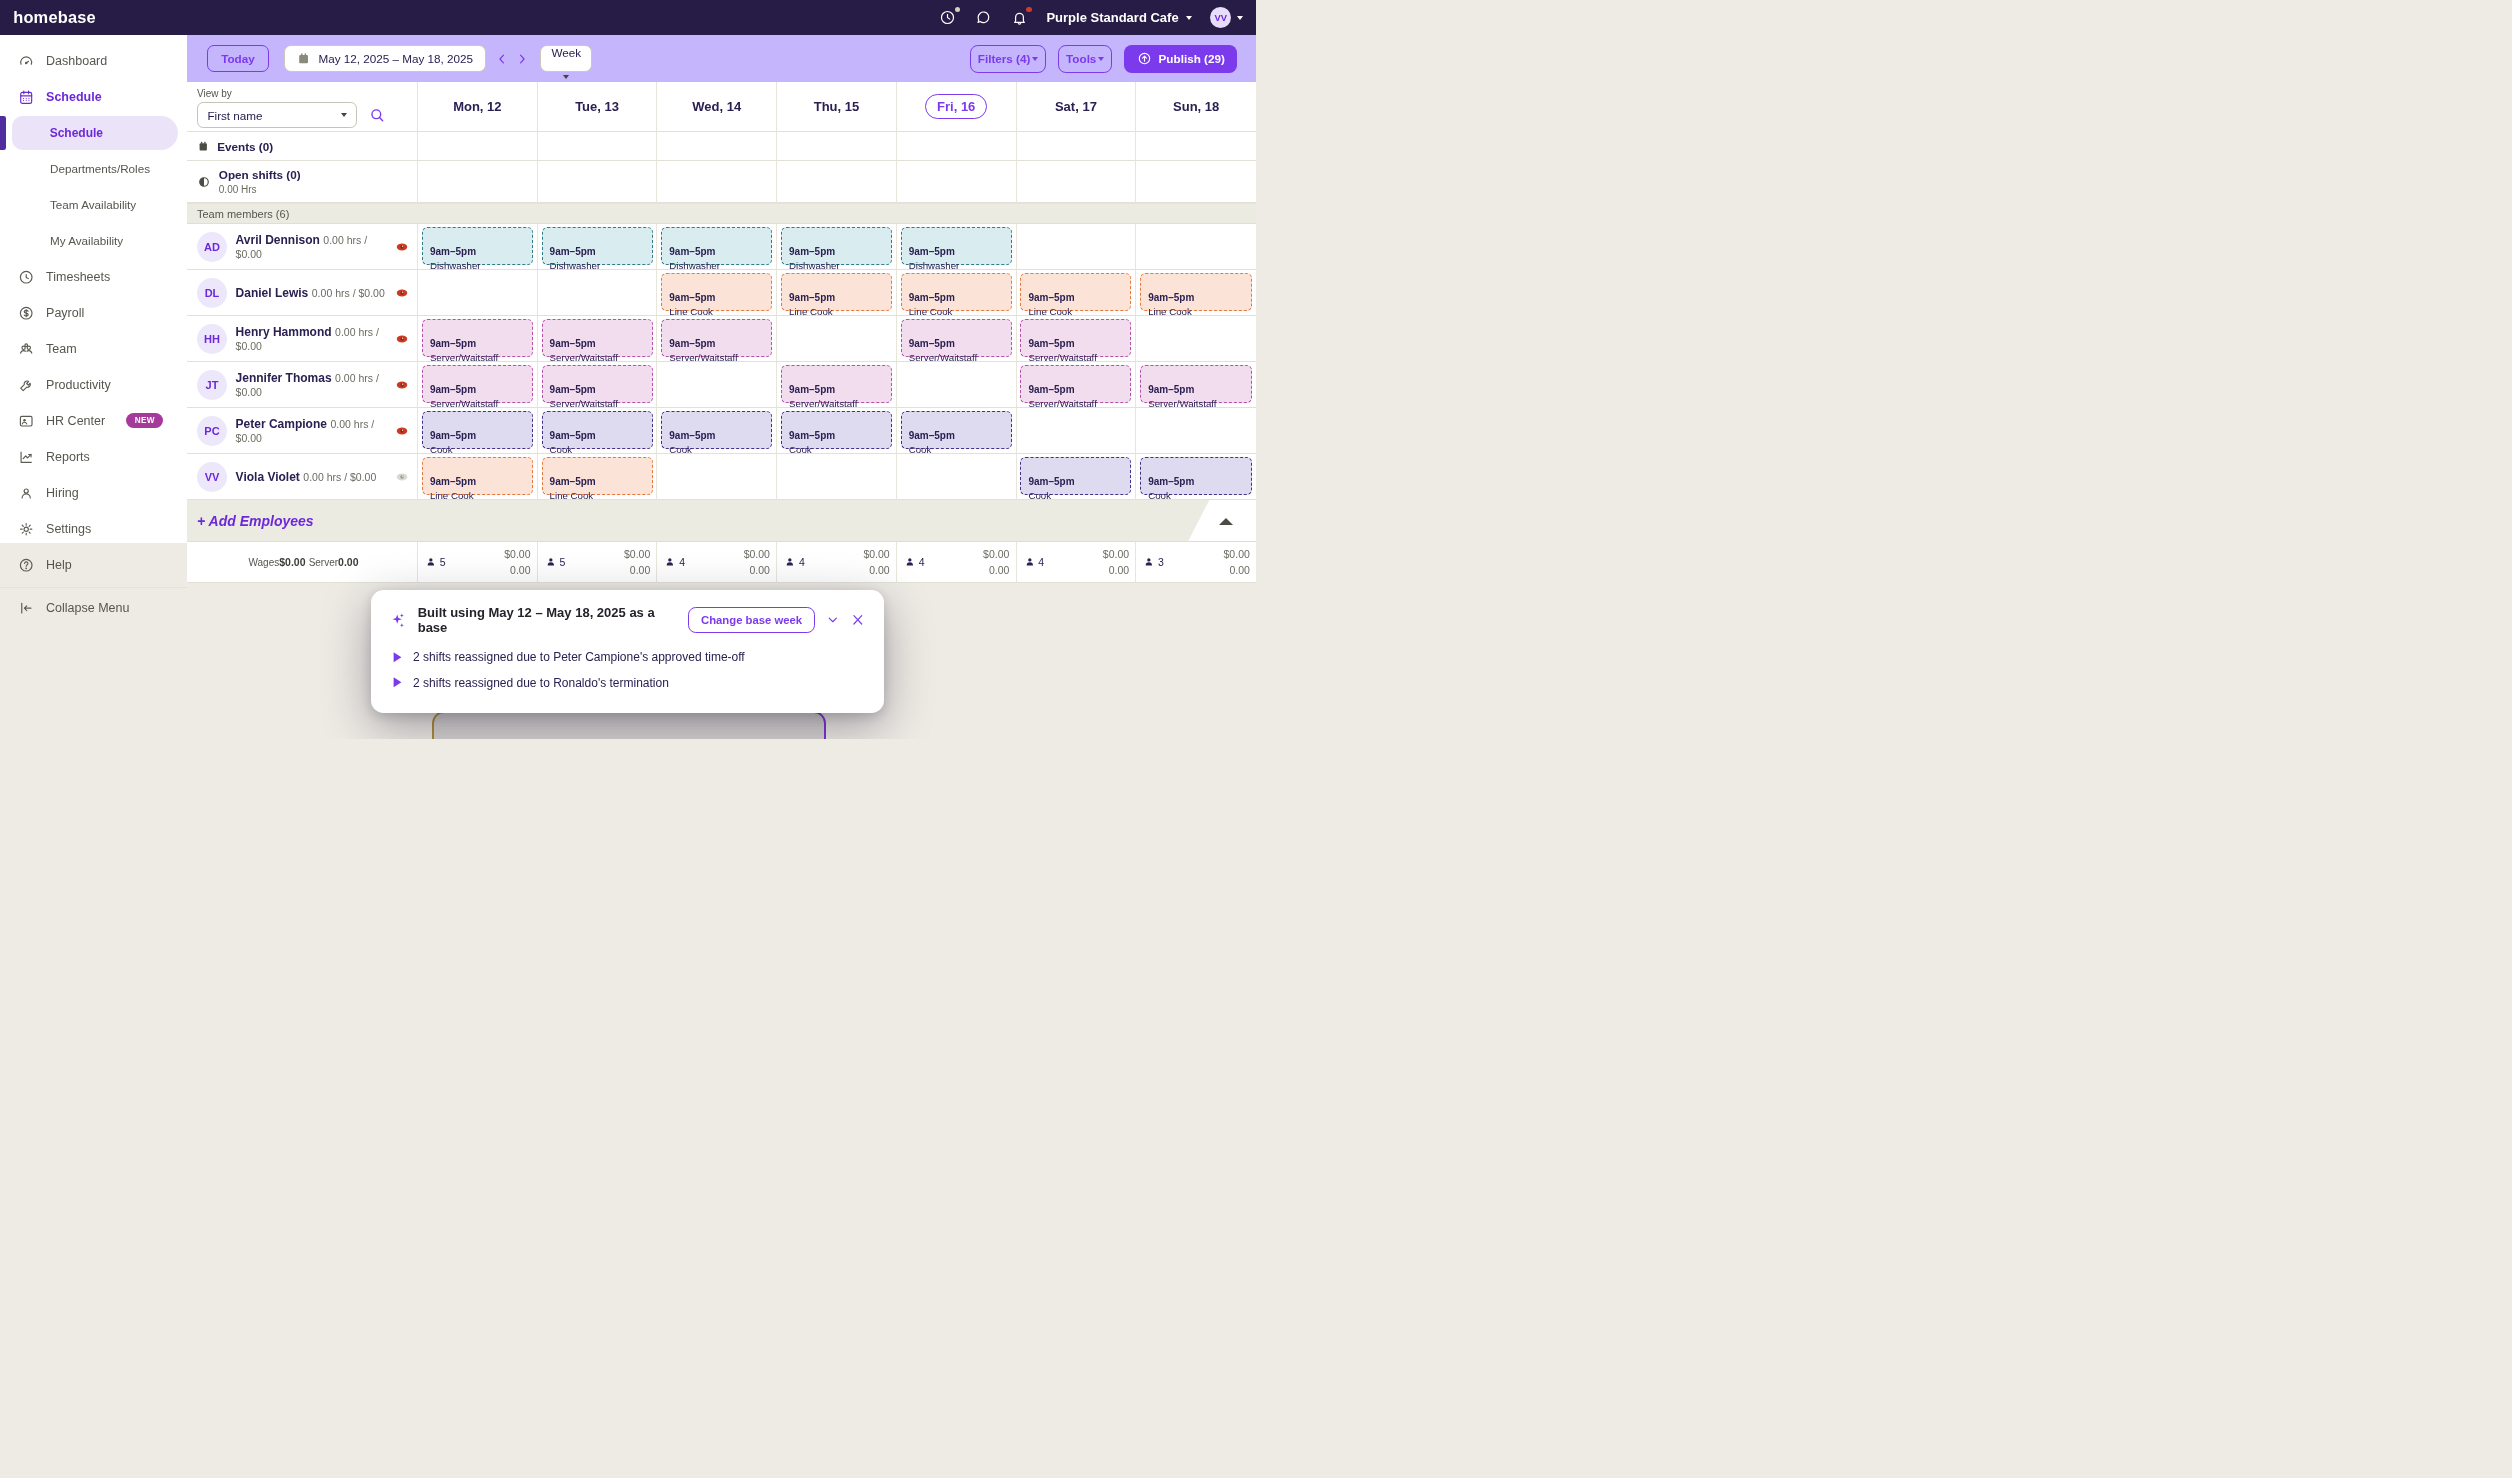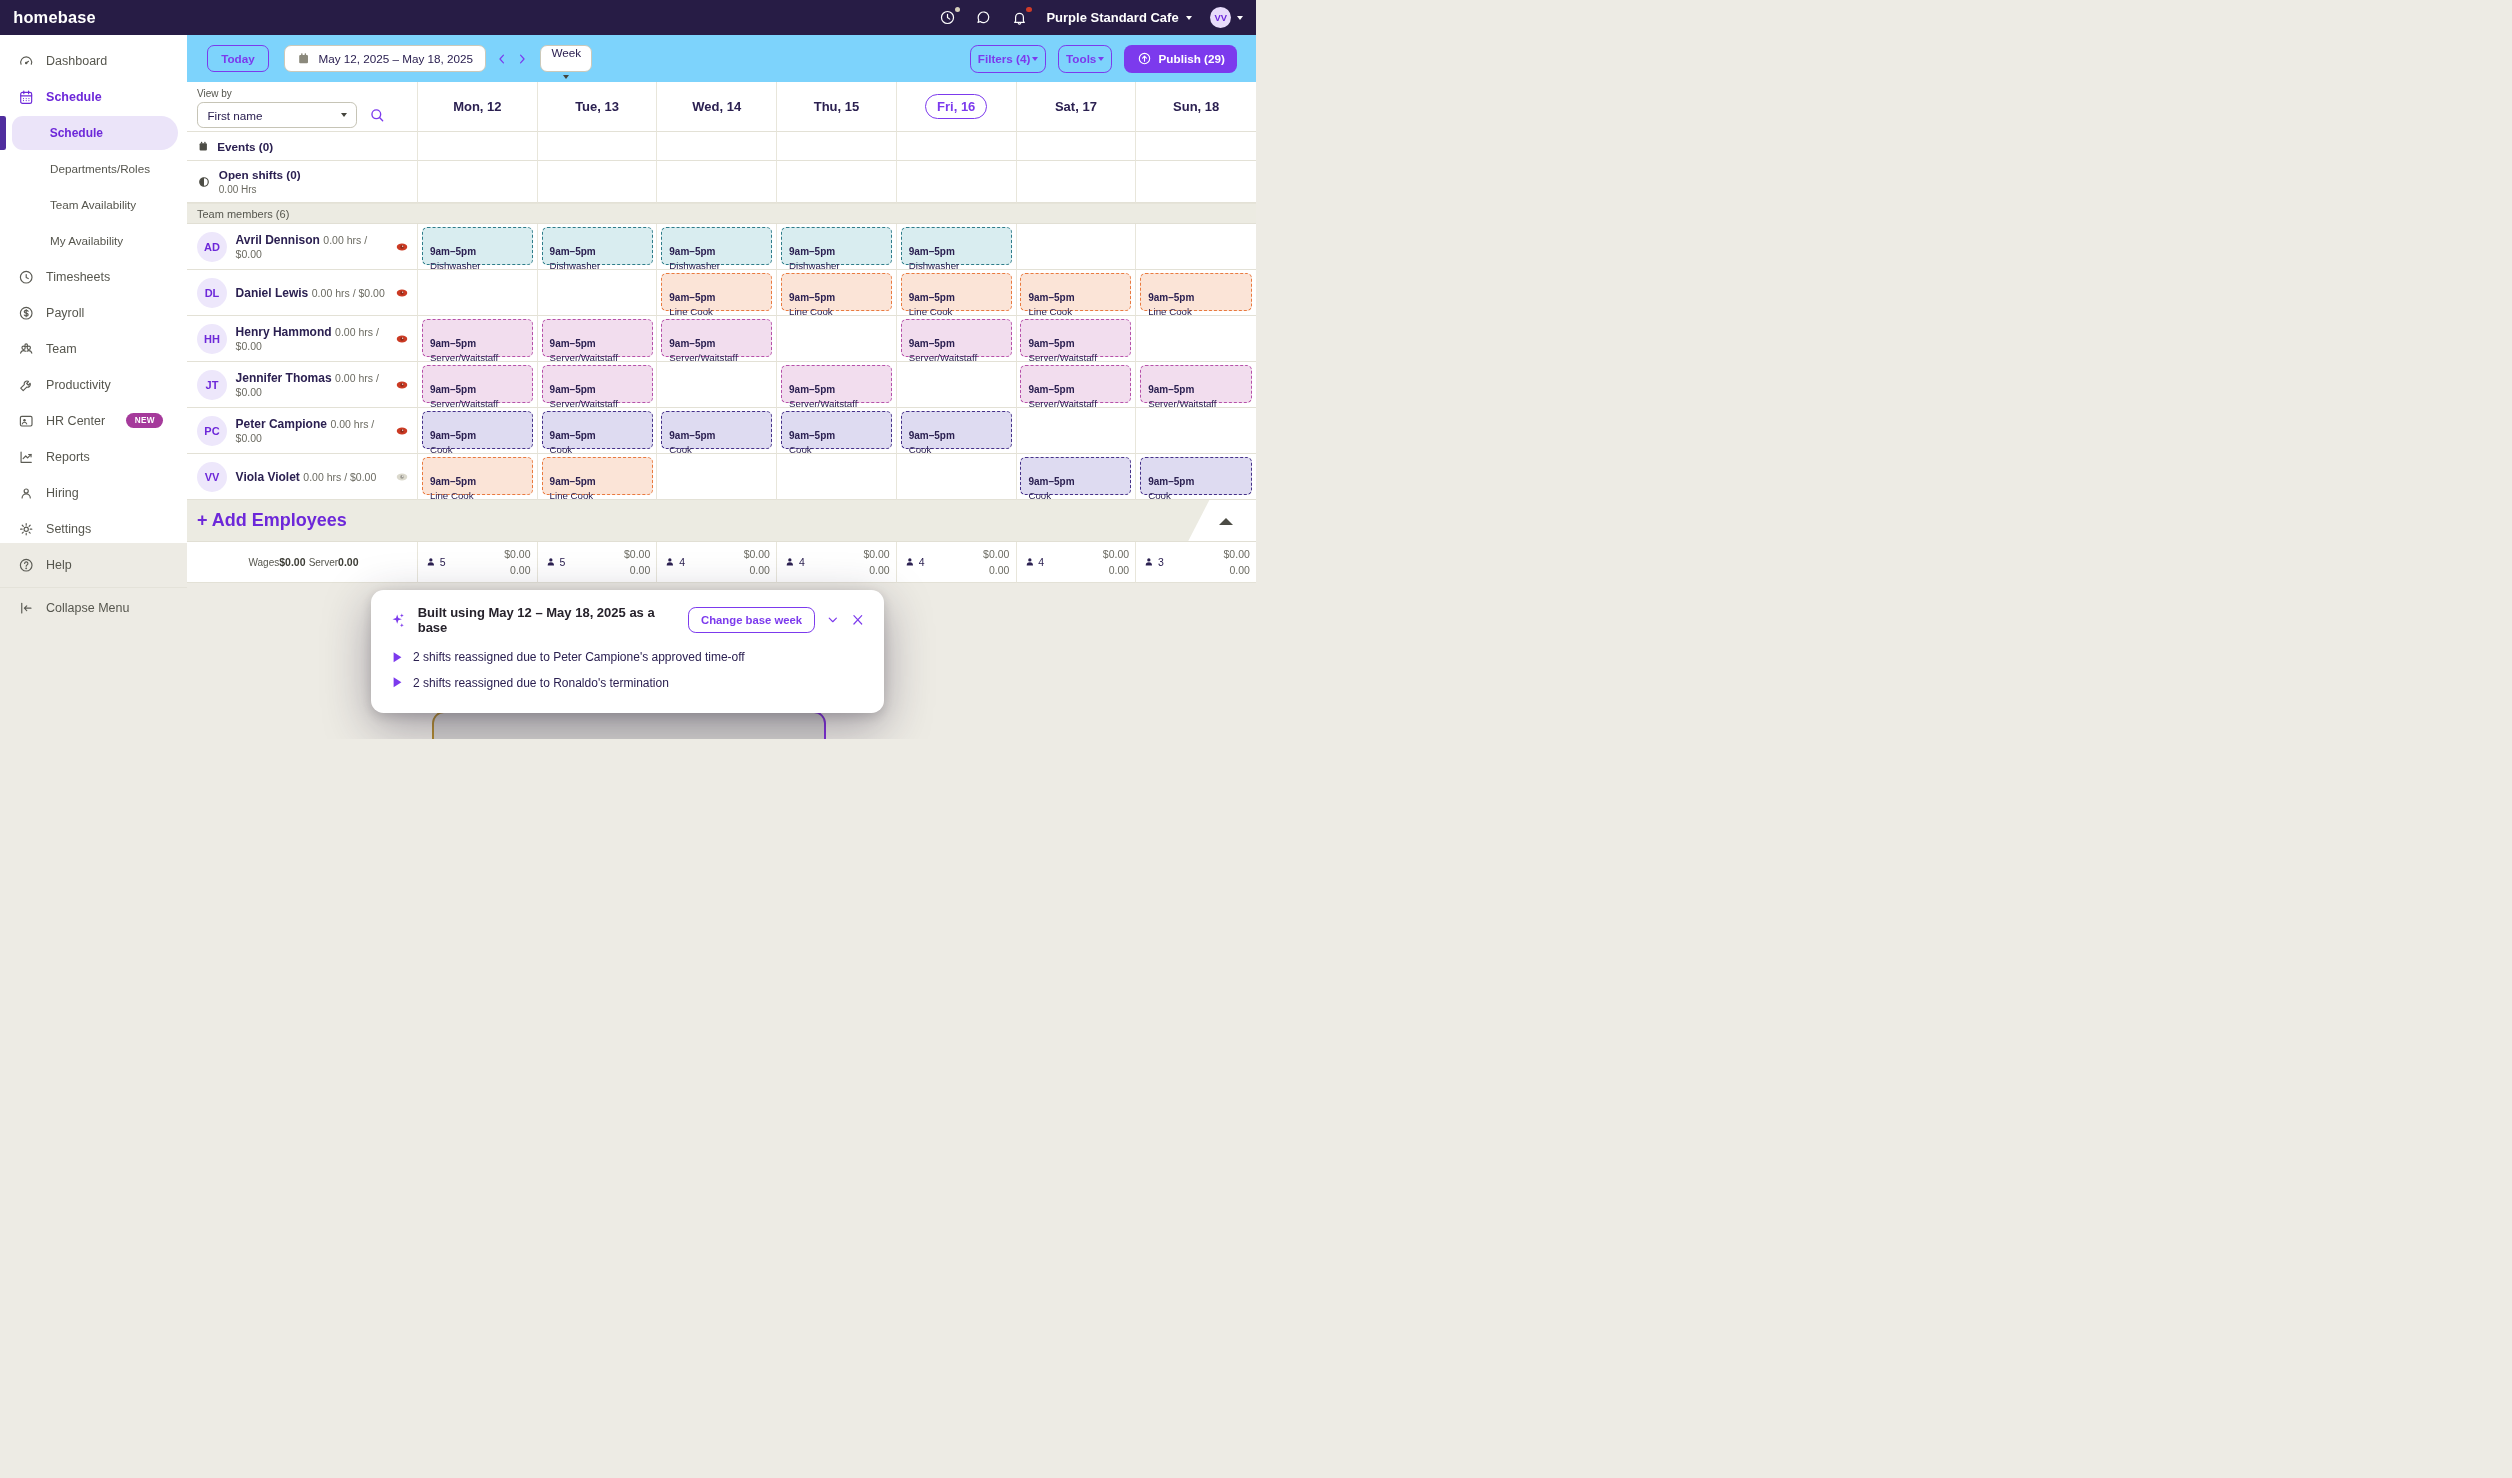--- a/index.html
+++ b/index.html
@@ -32,21 +32,21 @@
   .side-item.purple{color:#6d28d9;font-weight:700;}
   .side-item.purple svg{stroke:#6d28d9;}
   .sub-active{position:relative;height:36px;margin-right:8.6px;display:flex;align-items:center;}
   .sub-active .pill{margin-left:11.7px;flex:1;height:34px;background:#ebe4f9;border-radius:11px 17px 17px 11px;display:flex;align-items:center;padding-left:38px;color:#6d28d9;font-weight:700;font-size:12px;cursor:pointer;}
   .sub-active::before{content:'';position:absolute;left:0;top:0.8px;width:5.5px;height:34px;background:#4f2d9e;border-radius:0 2.3px 2.3px 0;}
   .side-sub{height:36px;display:flex;align-items:center;padding-left:50px;color:#56564e;font-size:11.7px;cursor:pointer;}
   .badge-new{margin-left:9.4px;background:#a53a9b;color:#fff;font-size:8.2px;font-weight:700;padding:3.1px 8.6px;border-radius:778px;letter-spacing:0.3px;}
   .side-divider{border-top:0.8px solid #e4e2d9;margin:4.7px 0 1.6px 0;}
 
   
-  .toolbar{height:47px;display:flex;align-items:center;padding:0 18.7px 0 20px;background:#7dd3fc;flex:none;}
+  .toolbar{height:47px;display:flex;align-items:center;padding:0 18.7px 0 20px;background:#c4b5fd;flex:none;}
   .btn-today{border:1.6px solid #7c3aed;color:#7c3aed;font-weight:700;font-size:11.7px;border-radius:7px;padding:0 13.2px;height:26.5px;display:flex;align-items:center;background:transparent;cursor:pointer;}
   .date-field{margin-left:15px;background:#fff;border:0.8px solid #cbc9ba;border-radius:7px;height:26.5px;display:flex;align-items:center;gap:8.6px;padding:0 11.7px;font-size:11.7px;font-weight:500;color:#2b2051;cursor:pointer;}
   .date-field svg{fill:#8b897c;}
   .nav-chev{margin-left:7.8px;display:flex;align-items:center;gap:3.1px;}
   .nav-chev span{cursor:pointer;padding:1.6px;}
   .nav-chev svg{stroke:#7c3aed;fill:none;stroke-width:2;stroke-linecap:round;stroke-linejoin:round;}
   .week-dd{margin-left:9.4px;background:#fff;border:0.8px solid #cbc9ba;border-radius:7px;height:26.5px;display:flex;align-items:center;gap:15.6px;padding:0 10px;font-size:11.7px;color:#2b2051;cursor:pointer;flex-direction:column;}
   .caret-dark{width:0;height:0;border-left:3.9px solid transparent;border-right:3.9px solid transparent;border-top:4.7px solid #44443c;}
   .toolbar-right{margin-left:auto;display:flex;align-items:center;gap:11.7px;}
   .btn-outline{border:1.6px solid #7c3aed;color:#7c3aed;font-weight:700;font-size:11.7px;border-radius:7.8px;height:28px;display:flex;align-items:center;gap:2px;padding:0 7px;background:transparent;cursor:pointer;}
@@ -90,21 +90,21 @@
 
   .chip{position:absolute;left:3.9px;right:3.9px;top:3.1px;bottom:4.7px;border-radius:5.5px;border:1.6px dashed #888;padding:18px 7px;cursor:pointer;}
   .chip .t{display:block;font-size:10px;font-weight:700;color:#2b2051;}
   .chip .r{display:block;font-size:9.7px;color:#2b2051;margin-top:3.1px;white-space:nowrap;overflow:hidden;}
   .chip[data-role="Dishwasher"]{background:#d9edf0;border-color:#2e7d8a;}
   .chip[data-role="Line Cook"]{background:#fbe4d7;border-color:#e97a3f;}
   .chip[data-role="Server/Waitstaff"]{background:#f2ddee;border-color:#b650a9;}
   .chip[data-role="Cook"]{background:#dedbf1;border-color:#453189;}
 
   .r-add{height:42px;background:#ecebe2;border-bottom:0.8px solid #e1dfd4;position:relative;display:flex;align-items:center;padding-left:10px;}
-  .add-label{color:#6d28d9;font-weight:700;font-size:18px;cursor:pointer;}
+  .add-label{color:#6d28d9;font-weight:700;font-size:14px;cursor:pointer;font-style:italic;}
   .corner{position:absolute;right:0;top:0;width:74px;height:100%;background:#fff;clip-path:polygon(37% 0,100% 0,100% 100%,8.5% 100%);}
   .corner-tri{position:absolute;right:22.6px;top:18px;width:0;height:0;border-left:7px solid transparent;border-right:7px solid transparent;border-bottom:7px solid #4c4c45;cursor:pointer;}
 
   .r-tot{height:41px;background:#fff;}
   .tot-left{display:flex;flex-direction:row;justify-content:center;gap:3.1px;padding:0 7px 0 10px;}
   .tot-line{display:flex;justify-content:space-between;align-items:center;}
   .tot-lbl{font-size:10px;color:#56564e;}
   .tot-val{font-size:10.5px;font-weight:700;color:#3c3c35;}
   .tot-day{display:flex;align-items:center;padding:0 6.2px 0 7px;}
   .tot-count{display:flex;align-items:center;gap:3.1px;font-size:10.5px;color:#2b2051;}

